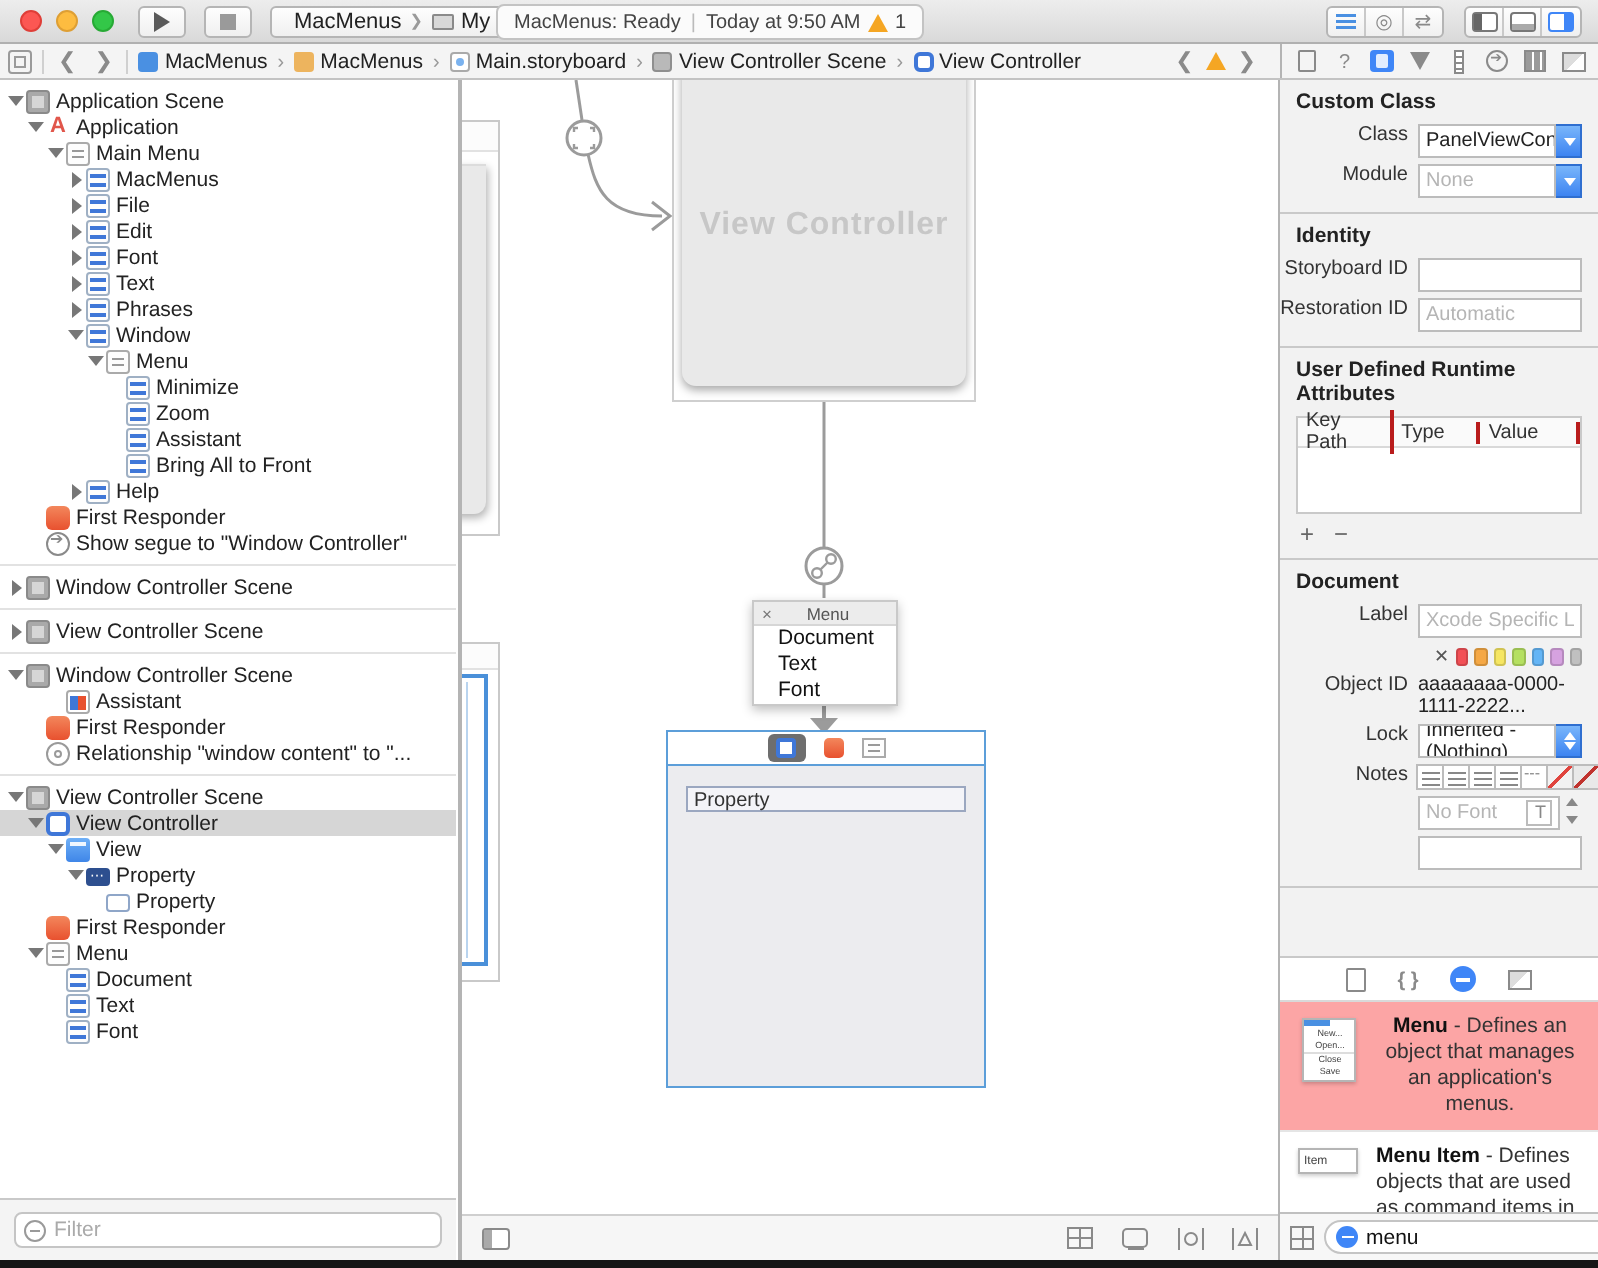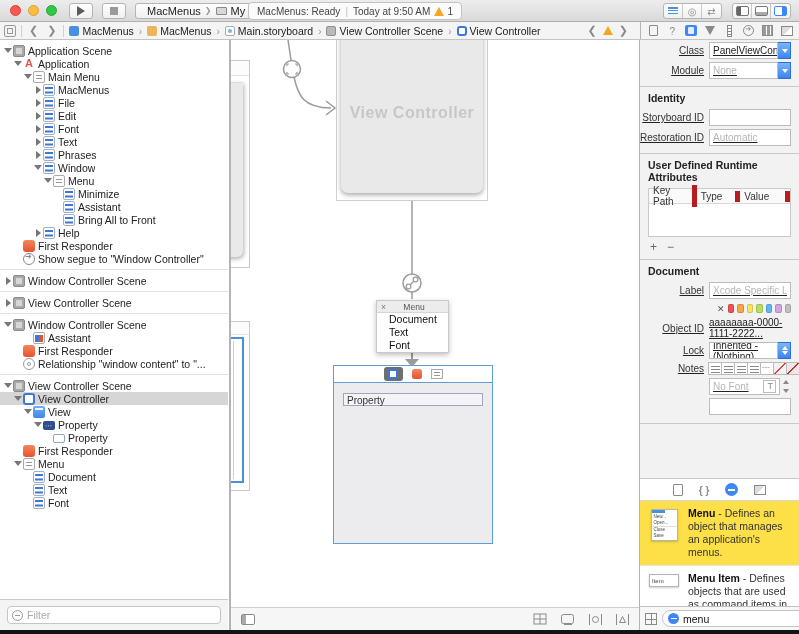--- a/index.html
+++ b/index.html
@@ -155,36 +155,36 @@
   #canvas-bottombar { position:absolute; left:231px; bottom:4px; width:409px; height:23px; background:#f6f6f6;
     border-top:1px solid #cfcfcf; display:flex; align-items:center; padding:0 10px;}
   .outline-toggle{ width:14px; height:11px; border:1px solid #8a8a8a; border-radius:2px; position:relative; background:#fff;}
   .outline-toggle::before{content:"";position:absolute;left:0;top:0;bottom:0;width:4px;background:#aaa;}
   #cbb-right{ margin-left:auto; display:flex; gap:12px; align-items:center; color:#8a8a8a;}
 
   
   #inspector { position:absolute; left:640px; top:40px; width:159px; bottom:4px; background:#f2f2f2; }
   .sec-h { font-weight:bold; font-size:10.5px; padding:5px 8px 3px; }
   .sec-div { border-top:1px solid #c9c9c9; }
-  .insp-row { display:flex; align-items:center; margin:2px 8px 3px 0;text-decoration:underline; }
+  .insp-row { display:flex; margin:2px 8px 3px 0; }
   .insp-label { width:64px; text-align:right; margin-right:5px; flex-shrink:0; font-size:10px; color:#333;}
   .fld { flex:1; height:17px; background:#fff; border:1px solid #bcbcbc; display:flex; align-items:center;
     padding:0 3px; font-size:10px; color:#222; overflow:hidden;}
   .fld input{ border:none; outline:none; width:100%; font-family:inherit; font-size:10px; background:transparent;}
   .fld input::placeholder{ color:#b5b5b5; }
   .dd-btn { width:13px; height:17px; background:linear-gradient(#79b6fb,#3d84f1); border:1px solid #2f6fd0;
     border-left:none; position:relative; flex-shrink:0;}
   .dd-btn::before{content:"";position:absolute;left:3.5px;top:6px;border-left:3px solid transparent;border-right:3px solid transparent;border-top:4px solid #fff;}
   .stepper { width:13px; height:17px; background:linear-gradient(#79b6fb,#3d84f1); border:1px solid #2f6fd0; border-left:none; position:relative; flex-shrink:0;}
   .stepper::before{content:"";position:absolute;left:3.5px;top:3px;border-left:3px solid transparent;border-right:3px solid transparent;border-bottom:4px solid #fff;}
   .stepper::after{content:"";position:absolute;left:3.5px;bottom:3px;border-left:3px solid transparent;border-right:3px solid transparent;border-top:4px solid #fff;}
   .gray-text { color:#b5b5b5; }
   #udra-table { margin:2px 8px 0; background:#fff; border:1px solid #c9c9c9; }
   #udra-head { display:flex; border-bottom:1px solid #d9d9d9; background:#fafafa; height:15px; align-items:center; font-size:10px; color:#333;}
-  #udra-head span{ padding:0 4px; border-right:5px solid #b91c1c; }
+  #udra-head span{ padding:0 4px; border-right:2px solid #b91c1c; }
   #udra-body { height:32px; }
   #udra-btns { display:flex; gap:10px; padding:3px 10px 5px; color:#666; font-size:12px;}
   #swatch-row { display:flex; gap:3px; align-items:center; margin:1px 8px 3px 77px; }
   .swx::before{ content:"✕"; color:#555; font-size:9px; }
   .swatch { width:11px; height:9px; border-radius:2px; border:1px solid rgba(0,0,0,.15);}
   #objid-val { font-size:10px; color:#222; }
   .notes-btns { display:flex; }
   .nb { width:14px; height:13px; border:1px solid #bcbcbc; background:#fff; margin-left:-1px; position:relative;}
   .nb-al{ background:#fff repeating-linear-gradient(#888 0 1px, transparent 1px 3px) 2px 3px/9px 7px no-repeat; }
   .nb-dash::before{content:"---";position:absolute;left:1px;top:-1px;font-size:8px;color:#888;}
@@ -200,21 +200,21 @@
   #library { position:absolute; left:0; right:0; bottom:0; top:438px; background:#fff; border-top:1px solid #c9c9c9; display:flex; flex-direction:column;}
   #lib-tabs { height:22px; display:flex; align-items:center; justify-content:center; gap:16px; border-bottom:1px solid #d9d9d9;}
   .lt { color:#8a8a8a; display:flex; align-items:center; justify-content:center;}
   .lt-file{ width:10px; height:12px; border:1px solid #8a8a8a; border-radius:1px;}
   .lt-snip::before{ content:"{ }"; font-size:10px; font-weight:bold; color:#8a8a8a;}
   .lt-obj{ width:13px; height:13px; border-radius:50%; background:#3f86f7; position:relative;}
   .lt-obj::before{content:"";position:absolute;left:3px;top:5.5px;right:3px;height:2px;background:#fff;}
   .lt-media{ width:12px; height:10px; border:1px solid #8a8a8a; background:linear-gradient(135deg,#ddd 50%,#fff 50%);}
   #lib-list { flex:1; overflow:hidden; }
   .lib-item { display:flex; gap:7px; padding:6px 7px; border-bottom:1px solid #e5e5e5; align-items:flex-start;}
-  .lib-item.hl { background:#fde047; }
+  .lib-item.hl { background:#fca5a5;text-align:center; }
   .lib-prev-wrap { width:34px; flex-shrink:0; display:flex; justify-content:center; padding-top:2px;}
   .lp-menu { width:27px; height:32px; background:#fff; border:1px solid #b5b5b5; box-shadow:0 1px 2px rgba(0,0,0,.2); position:relative; padding-top:4px;}
   .lp-menu::before{content:"";position:absolute;left:0;top:0;width:13px;height:3px;background:#4a90e2;}
   .lp-line { font-size:4.5px; line-height:6px; color:#444; padding-left:2px; white-space:nowrap;}
   .lp-line.sep-above { border-top:1px solid #ddd; }
   .lp-box { width:30px; height:13px; background:#fff; border:1px solid #b5b5b5; box-shadow:0 1px 2px rgba(0,0,0,.2);
     font-size:6px; color:#444; display:flex; align-items:center; padding:0 2px; gap:2px;}
   .lib-text { font-size:10.5px; line-height:13px; color:#333;}
   .lib-text b { color:#111; }
   #lib-search { height:24px; border-top:1px solid #c0c0c0; display:flex; align-items:center; padding:0 5px; gap:5px; background:#f7f7f7;}
@@ -413,20 +413,25 @@
       </div>
       <div class="o-row" style="padding-left: 43px;">
         <span class="o-disc open"></span>
         <span class="oi oi-menu"></span>
         <span class="o-label">Menu</span>
       </div>
       <div class="o-row" style="padding-left: 53px;">
         <span class="o-disc"></span>
         <span class="oi oi-menu-item"></span>
         <span class="o-label">Minimize</span>
+      </div>
+      <div class="o-row" style="padding-left: 53px;">
+        <span class="o-disc"></span>
+        <span class="oi oi-menu-item"></span>
+        <span class="o-label">Zoom</span>
       </div>
       <div class="o-row" style="padding-left: 53px;">
         <span class="o-disc"></span>
         <span class="oi oi-menu-item"></span>
         <span class="o-label">Assistant</span>
       </div>
       <div class="o-row" style="padding-left: 53px;">
         <span class="o-disc"></span>
         <span class="oi oi-menu-item"></span>
         <span class="o-label">Bring All to Front</span>
@@ -626,20 +631,21 @@
     <svg width="15" height="13">
         <g fill="none" stroke="#8a8a8a">
           <path d="M1.5,1 v11 M13.5,1 v11"></path>
           <path d="M7.5,3.5 L10.5,9.5 H4.5 Z"></path>
         </g>
       </svg>
   </span>
 </div>
 
 <div id="inspector">
+  <div class="sec-h">Custom Class</div>
   <div class="insp-row">
     <span class="insp-label">Class</span>
     <span class="fld">
       <span>PanelViewController</span>
 
     </span>
     <span class="dd-btn"></span>
   </div>
   <div class="insp-row" style="margin-bottom:7px;">
     <span class="insp-label">Module</span>

